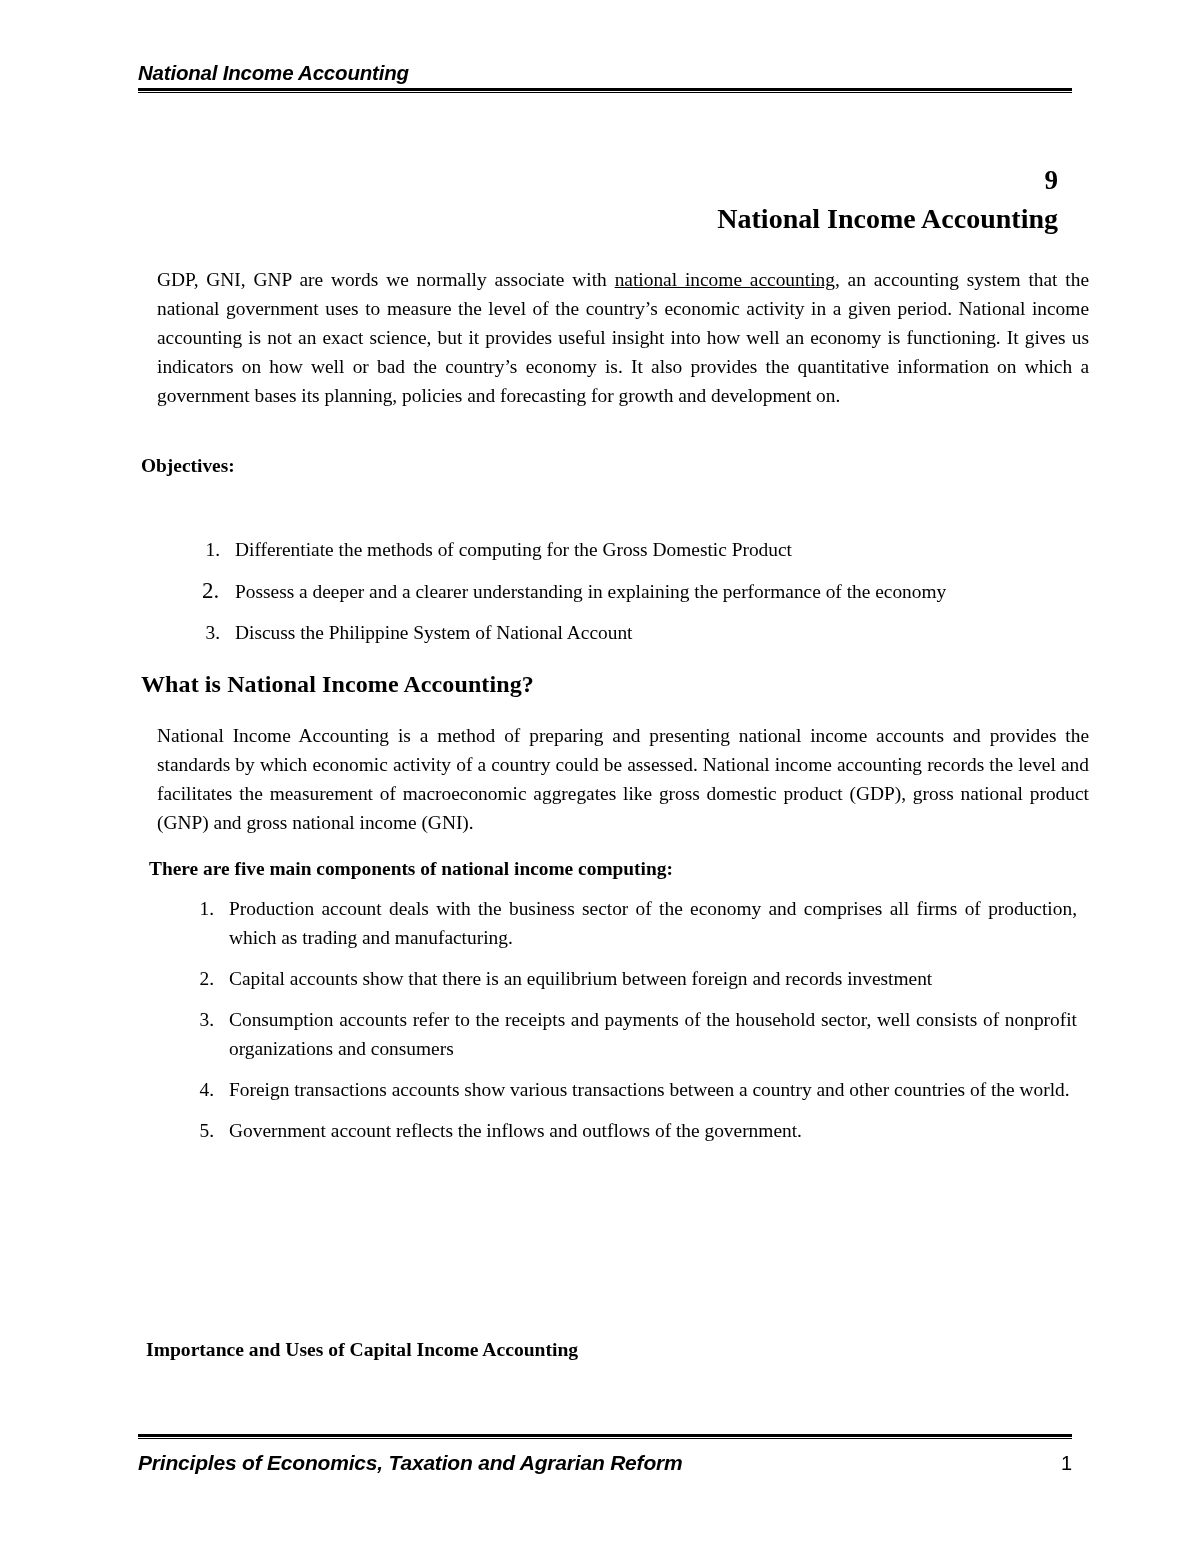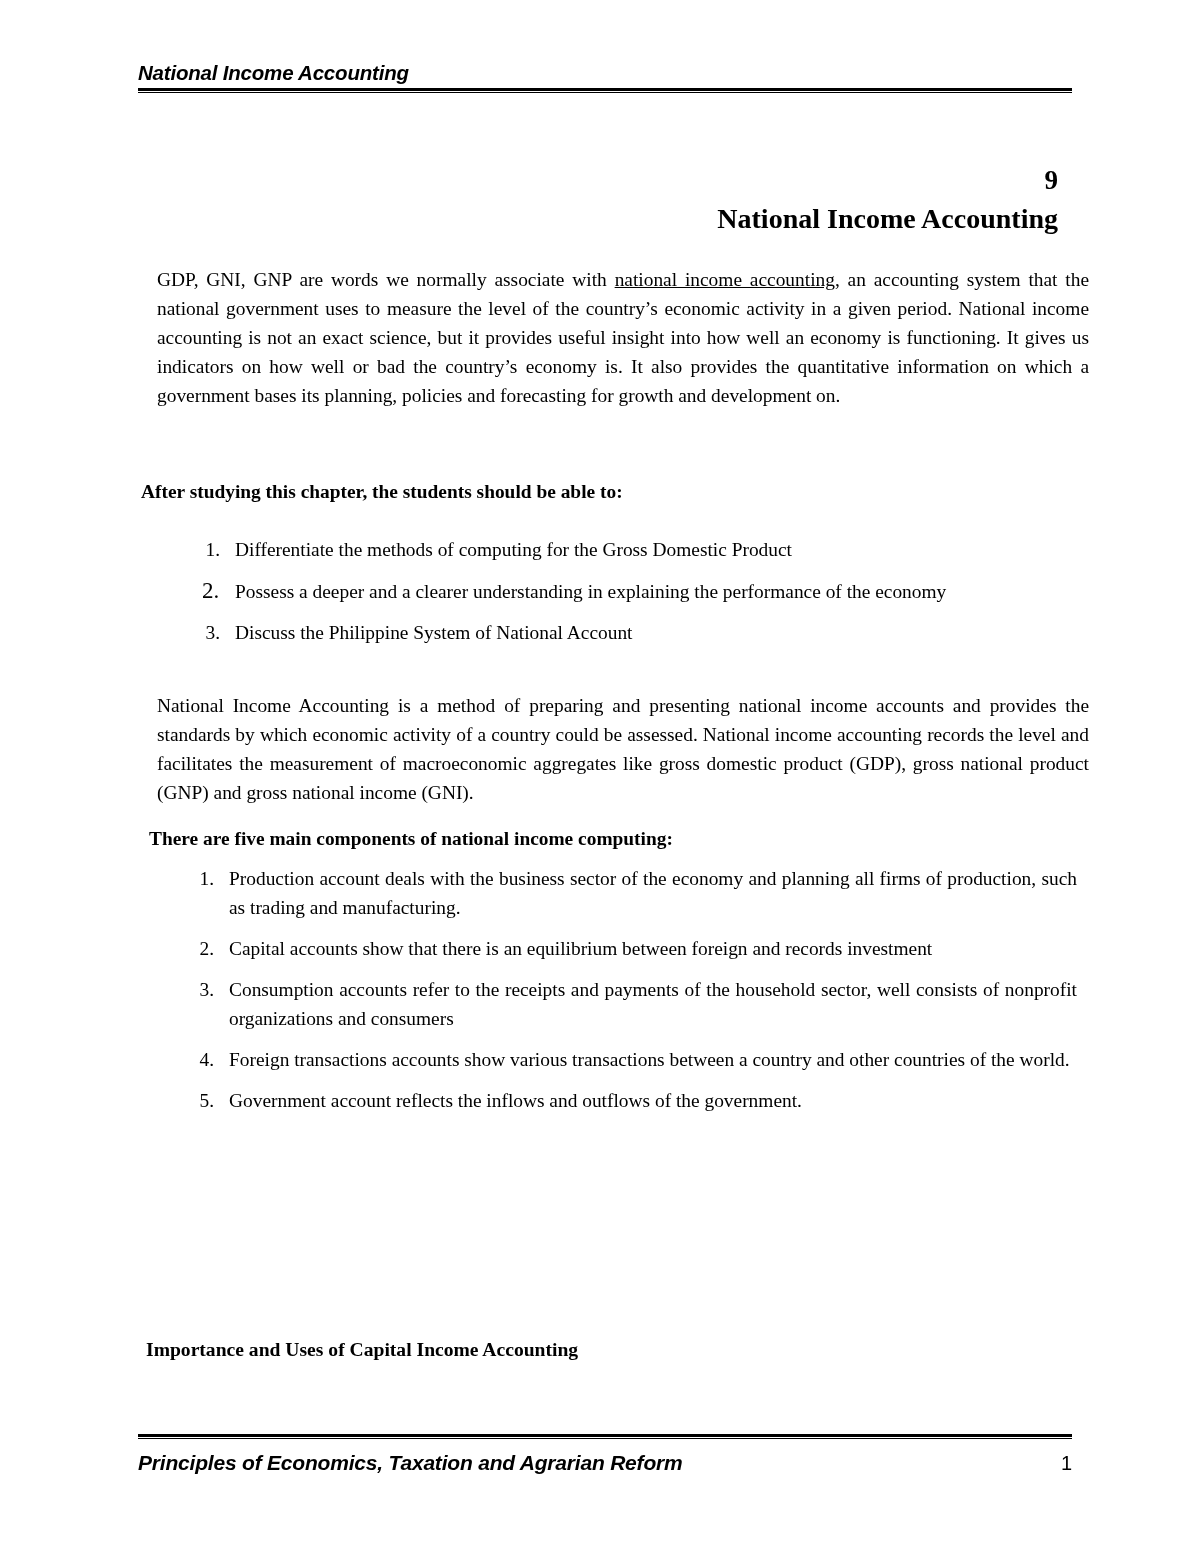--- a/index.html
+++ b/index.html
@@ -179,46 +179,47 @@
 
   <div class="chapter-num">9</div>
   <div class="chapter-title">National Income Accounting</div>
 
   <div class="content">
 
     <p class="body"><span>GDP, GNI, GNP are words we normally associate with </span><span class="u">national income accounting</span><span>, an accounting system that the national government uses to measure the level of the country’s economic activity in a given period. National income accounting is not an exact science, but it provides useful insight into how well an economy is functioning. It gives us indicators on how well or bad the country’s economy is. It also provides the quantitative information on which a government bases its planning, policies and forecasting for growth and development on.</span></p>
 
     <div class="gap-40"></div>
 
+    <div class="bold-line">Objectives:</div>
 
     <div class="gap-26"></div>
 
-    <div class="bold-line">After studying this chapter, the students should be able to:</div>
 
     <div class="gap-18"></div>
 
     <ol class="objectives">
       <li>Differentiate the methods of computing for the Gross Domestic Product</li>
       <li class="big">Possess a deeper and a clearer understanding in   explaining   the performance of the economy</li>
       <li>Discuss the  Philippine System of National Account</li>
     </ol>
 
     <div class="gap-22"></div>
 
+    <h2 class="section">What is National Income Accounting?</h2>
 
     <div class="gap-22"></div>
 
     <p class="body">National Income Accounting is a method of preparing and presenting national income accounts and provides the standards by which economic activity of a country could be assessed. National income accounting records the level and facilitates the measurement of macroeconomic aggregates like gross domestic product (GDP), gross national product (GNP) and gross national income (GNI).</p>
 
     <div class="gap-18"></div>
 
     <div class="bold-line indent">There are five main components of national income computing:</div>
 
     <ol class="components">
-      <li>Production account deals with the business sector of the economy and planning all firms of production, such as trading and manufacturing.</li>
+      <li>Production account deals with the business sector of the economy and comprises all firms of production, which as trading and manufacturing.</li>
       <li>Capital accounts show that there is an equilibrium between foreign and records investment</li>
       <li>Consumption accounts refer to the receipts and payments of the household sector, well consists of nonprofit organizations and consumers</li>
       <li>Foreign transactions accounts show various transactions between a country and other countries of the world.</li>
       <li>Government account reflects the inflows and outflows of the government.</li>
     </ol>
 
   </div>
 
   <div class="tail-heading">Importance and Uses of Capital Income Accounting</div>
 

